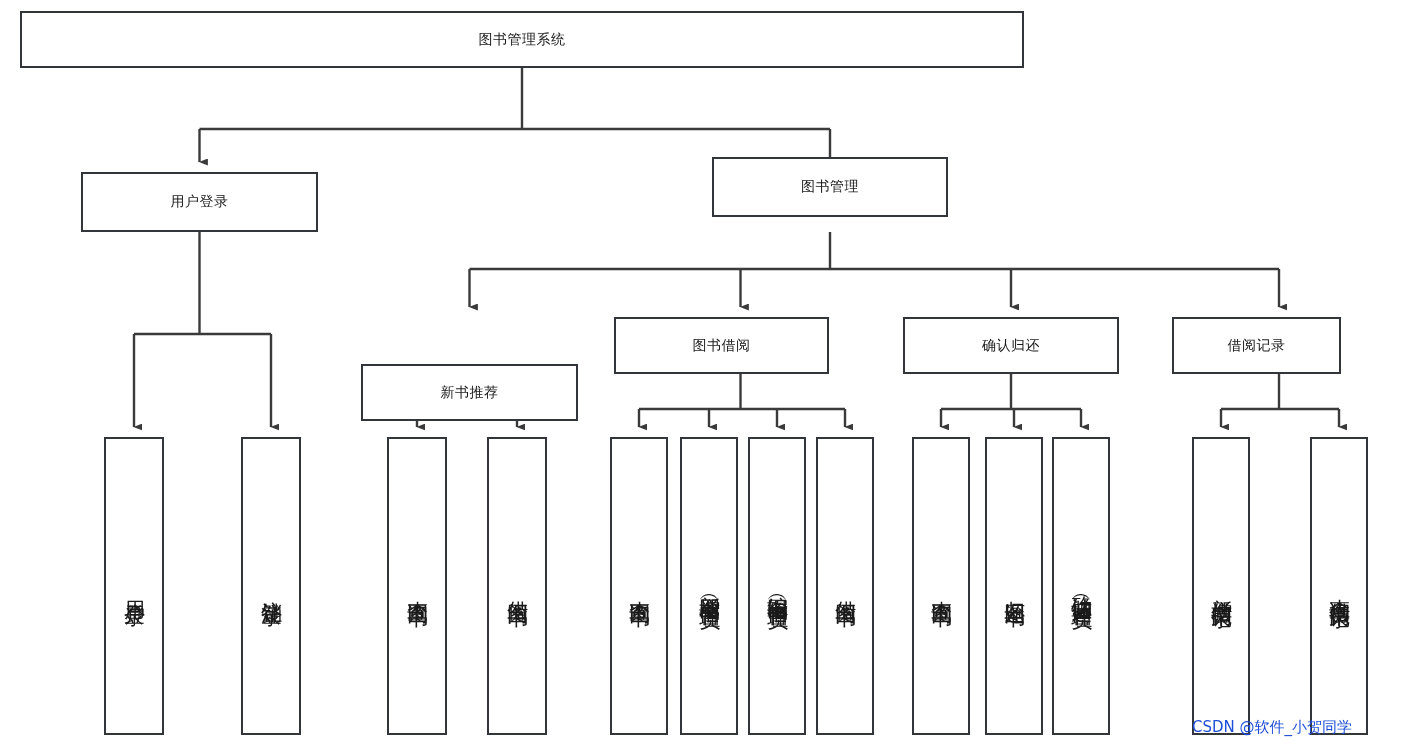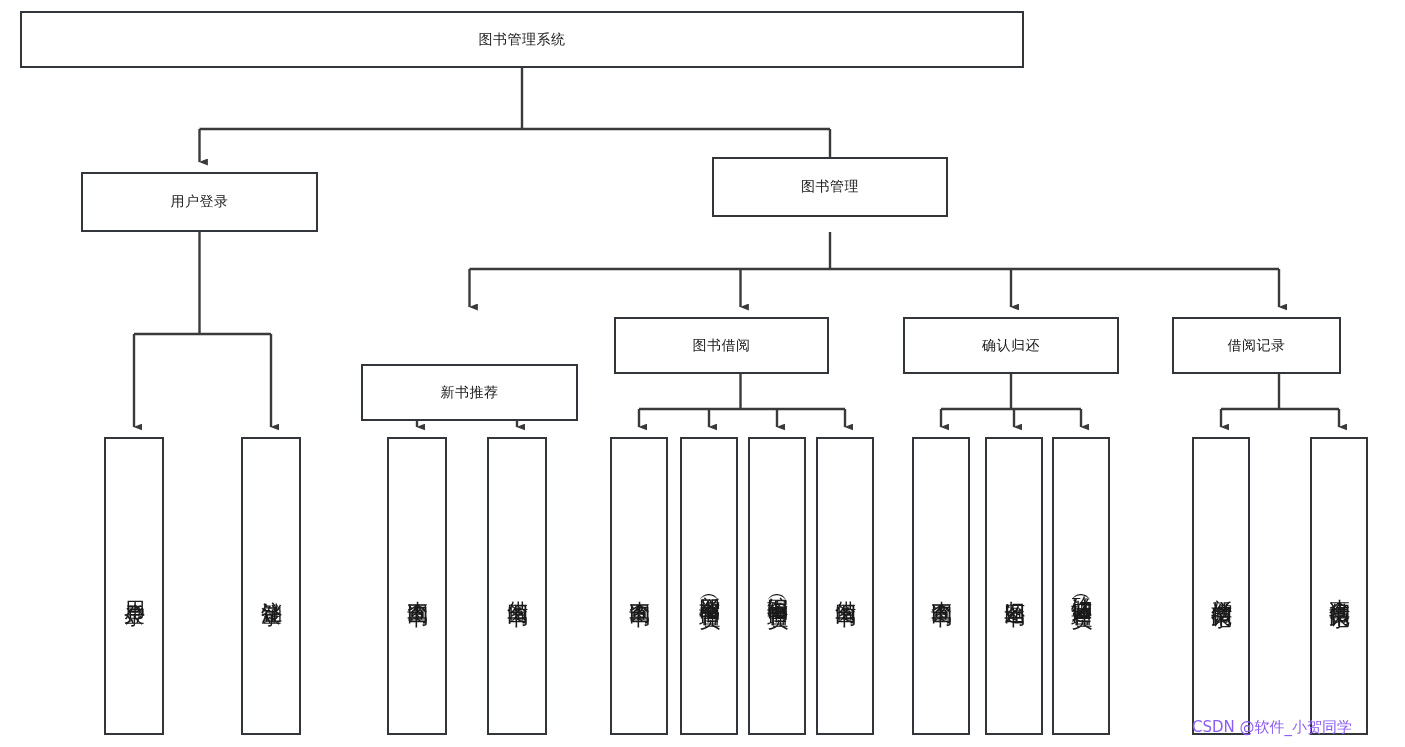--- a/index.html
+++ b/index.html
@@ -175,15 +175,15 @@
         <span class="node-label vertical">确认归还（管理员）</span>
       </div>
       <div class="node-box level-3 leaf" style="left: 1192px; top: 437px; width: 58px; height: 298px;">
         <span class="node-label vertical">新增借阅记录</span>
       </div>
       <div class="node-box level-3 leaf" style="left: 1310px; top: 437px; width: 58px; height: 298px;">
         <span class="node-label vertical">查询借阅记录</span>
       </div>
     </div>
 
-  <div id="watermark" style="left: 1192px; top: 718px; color: #8b5cf6;">CSDN @软件_小贺同学</div>
+  <div id="watermark" style="left: 1192px; top: 718px; color: #1d4ed8;">CSDN @软件_小贺同学</div>
 
 </div>
 
 </body></html>

